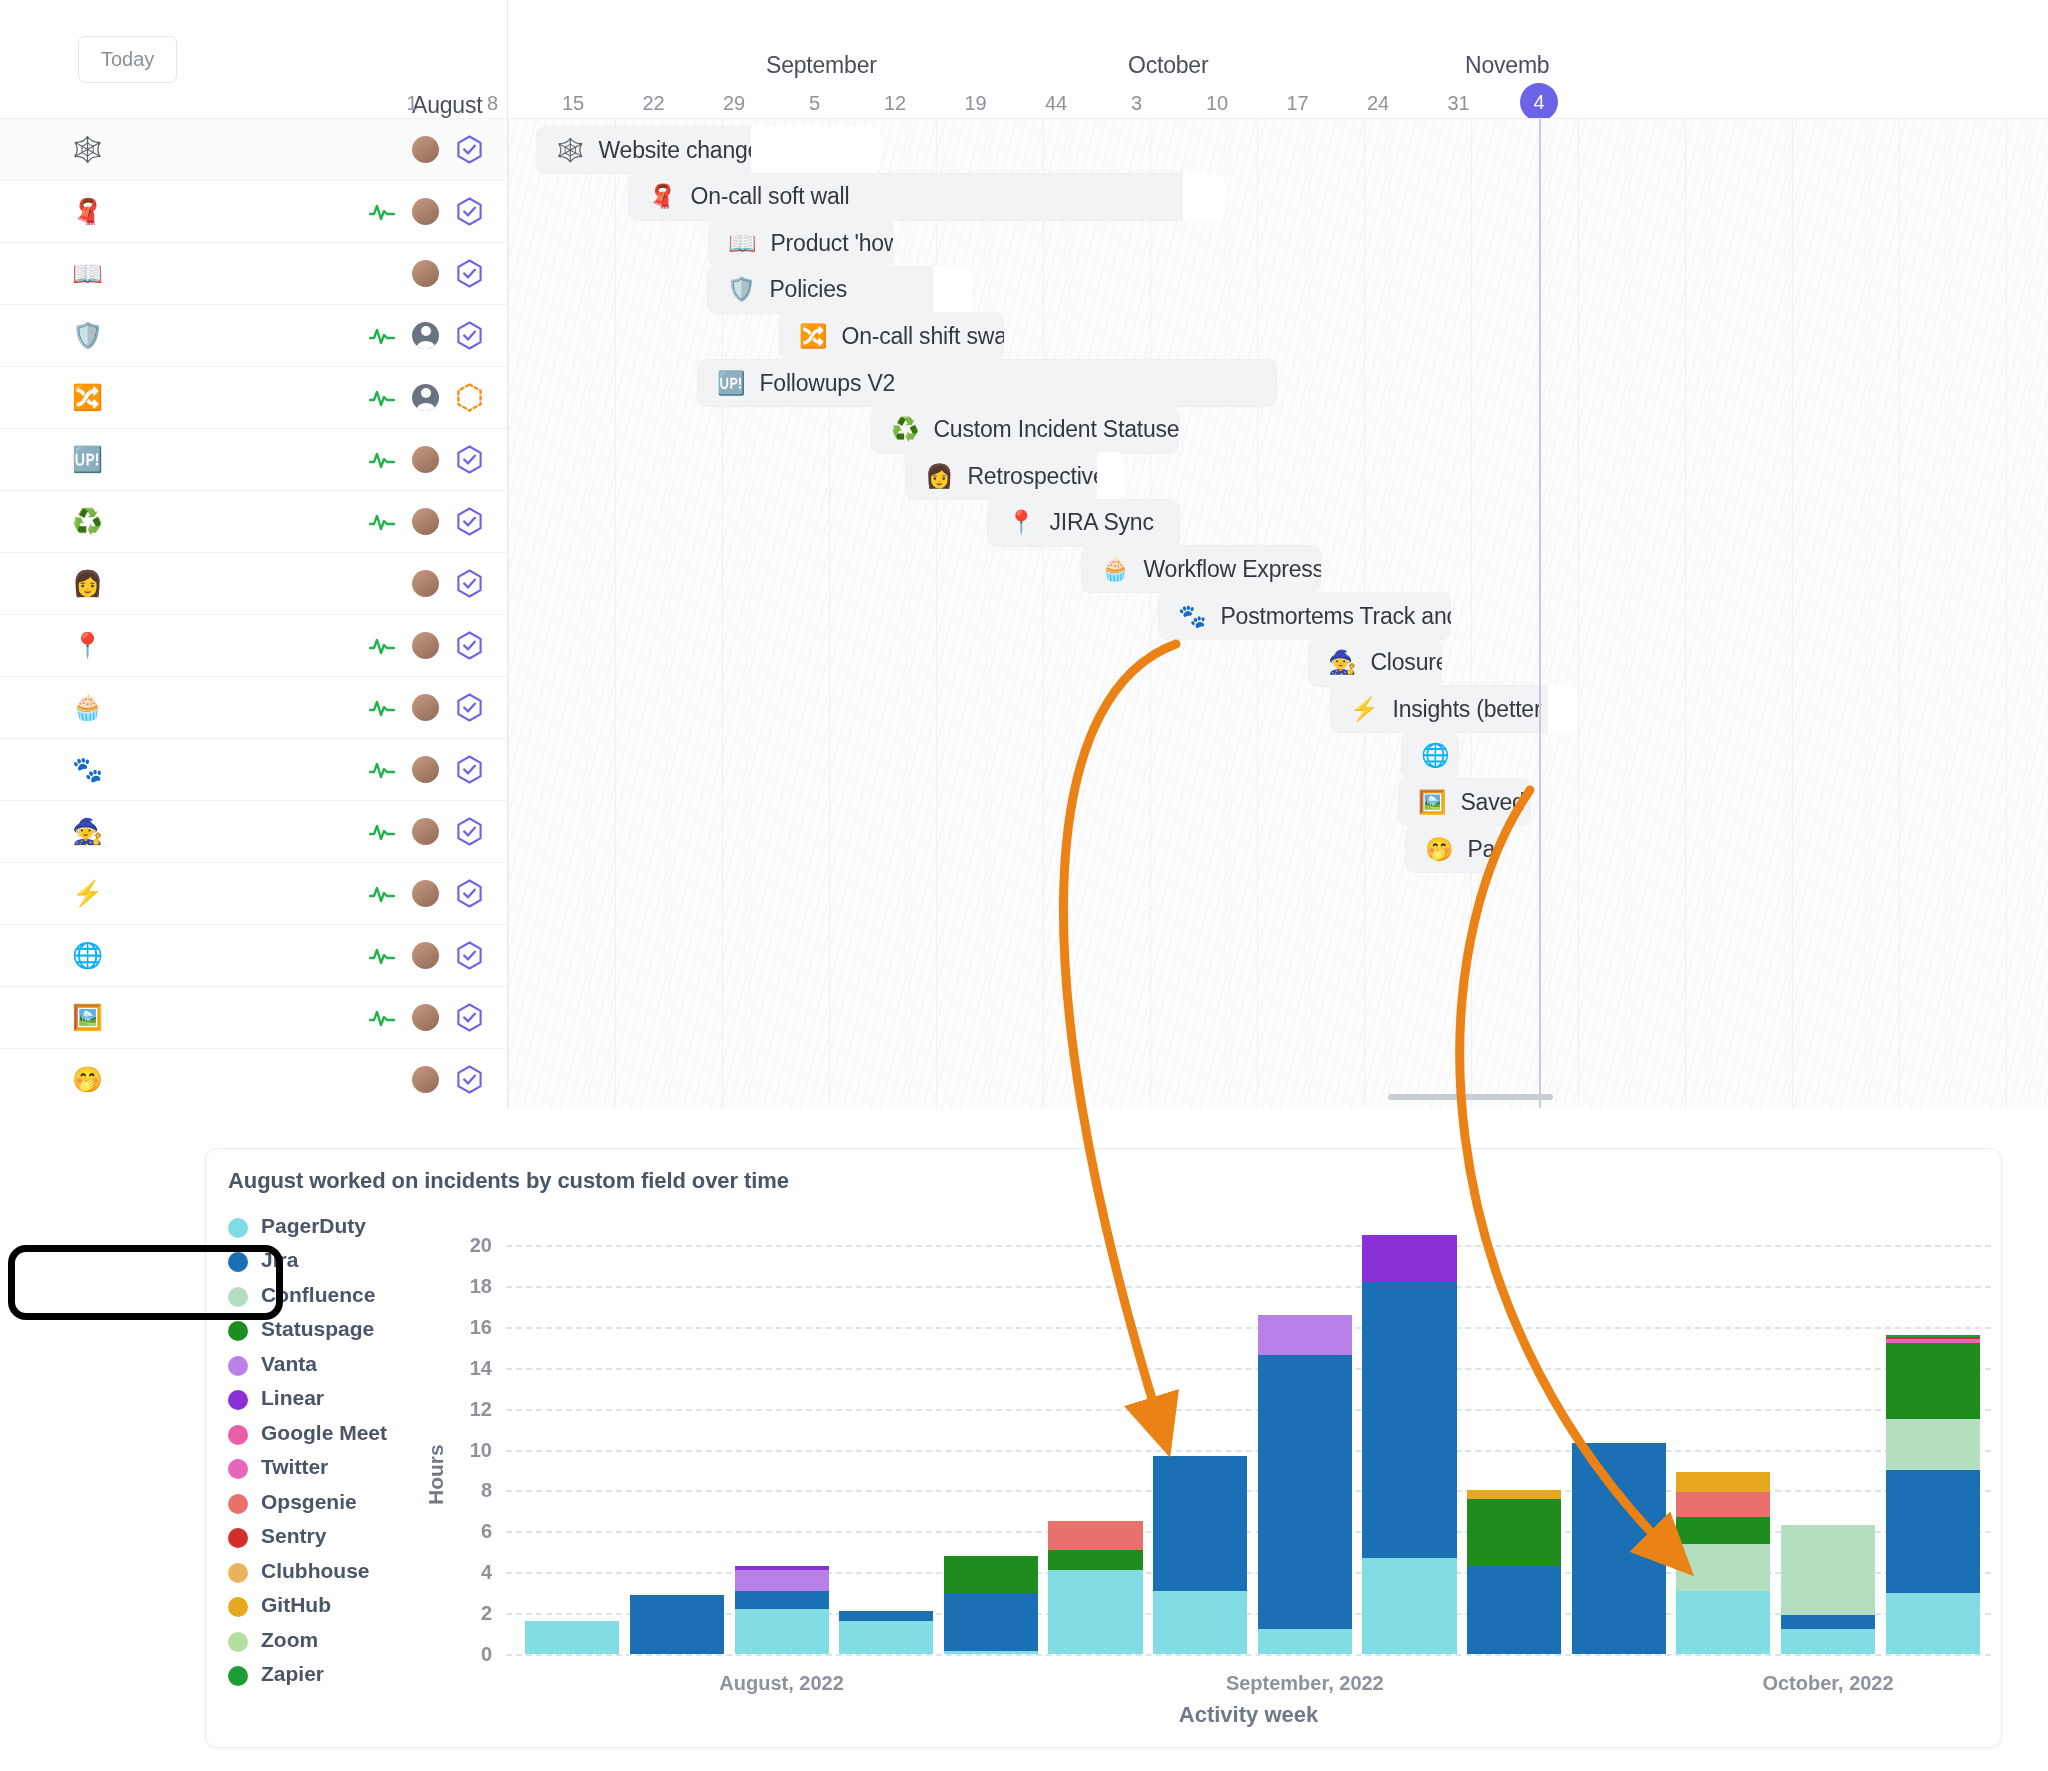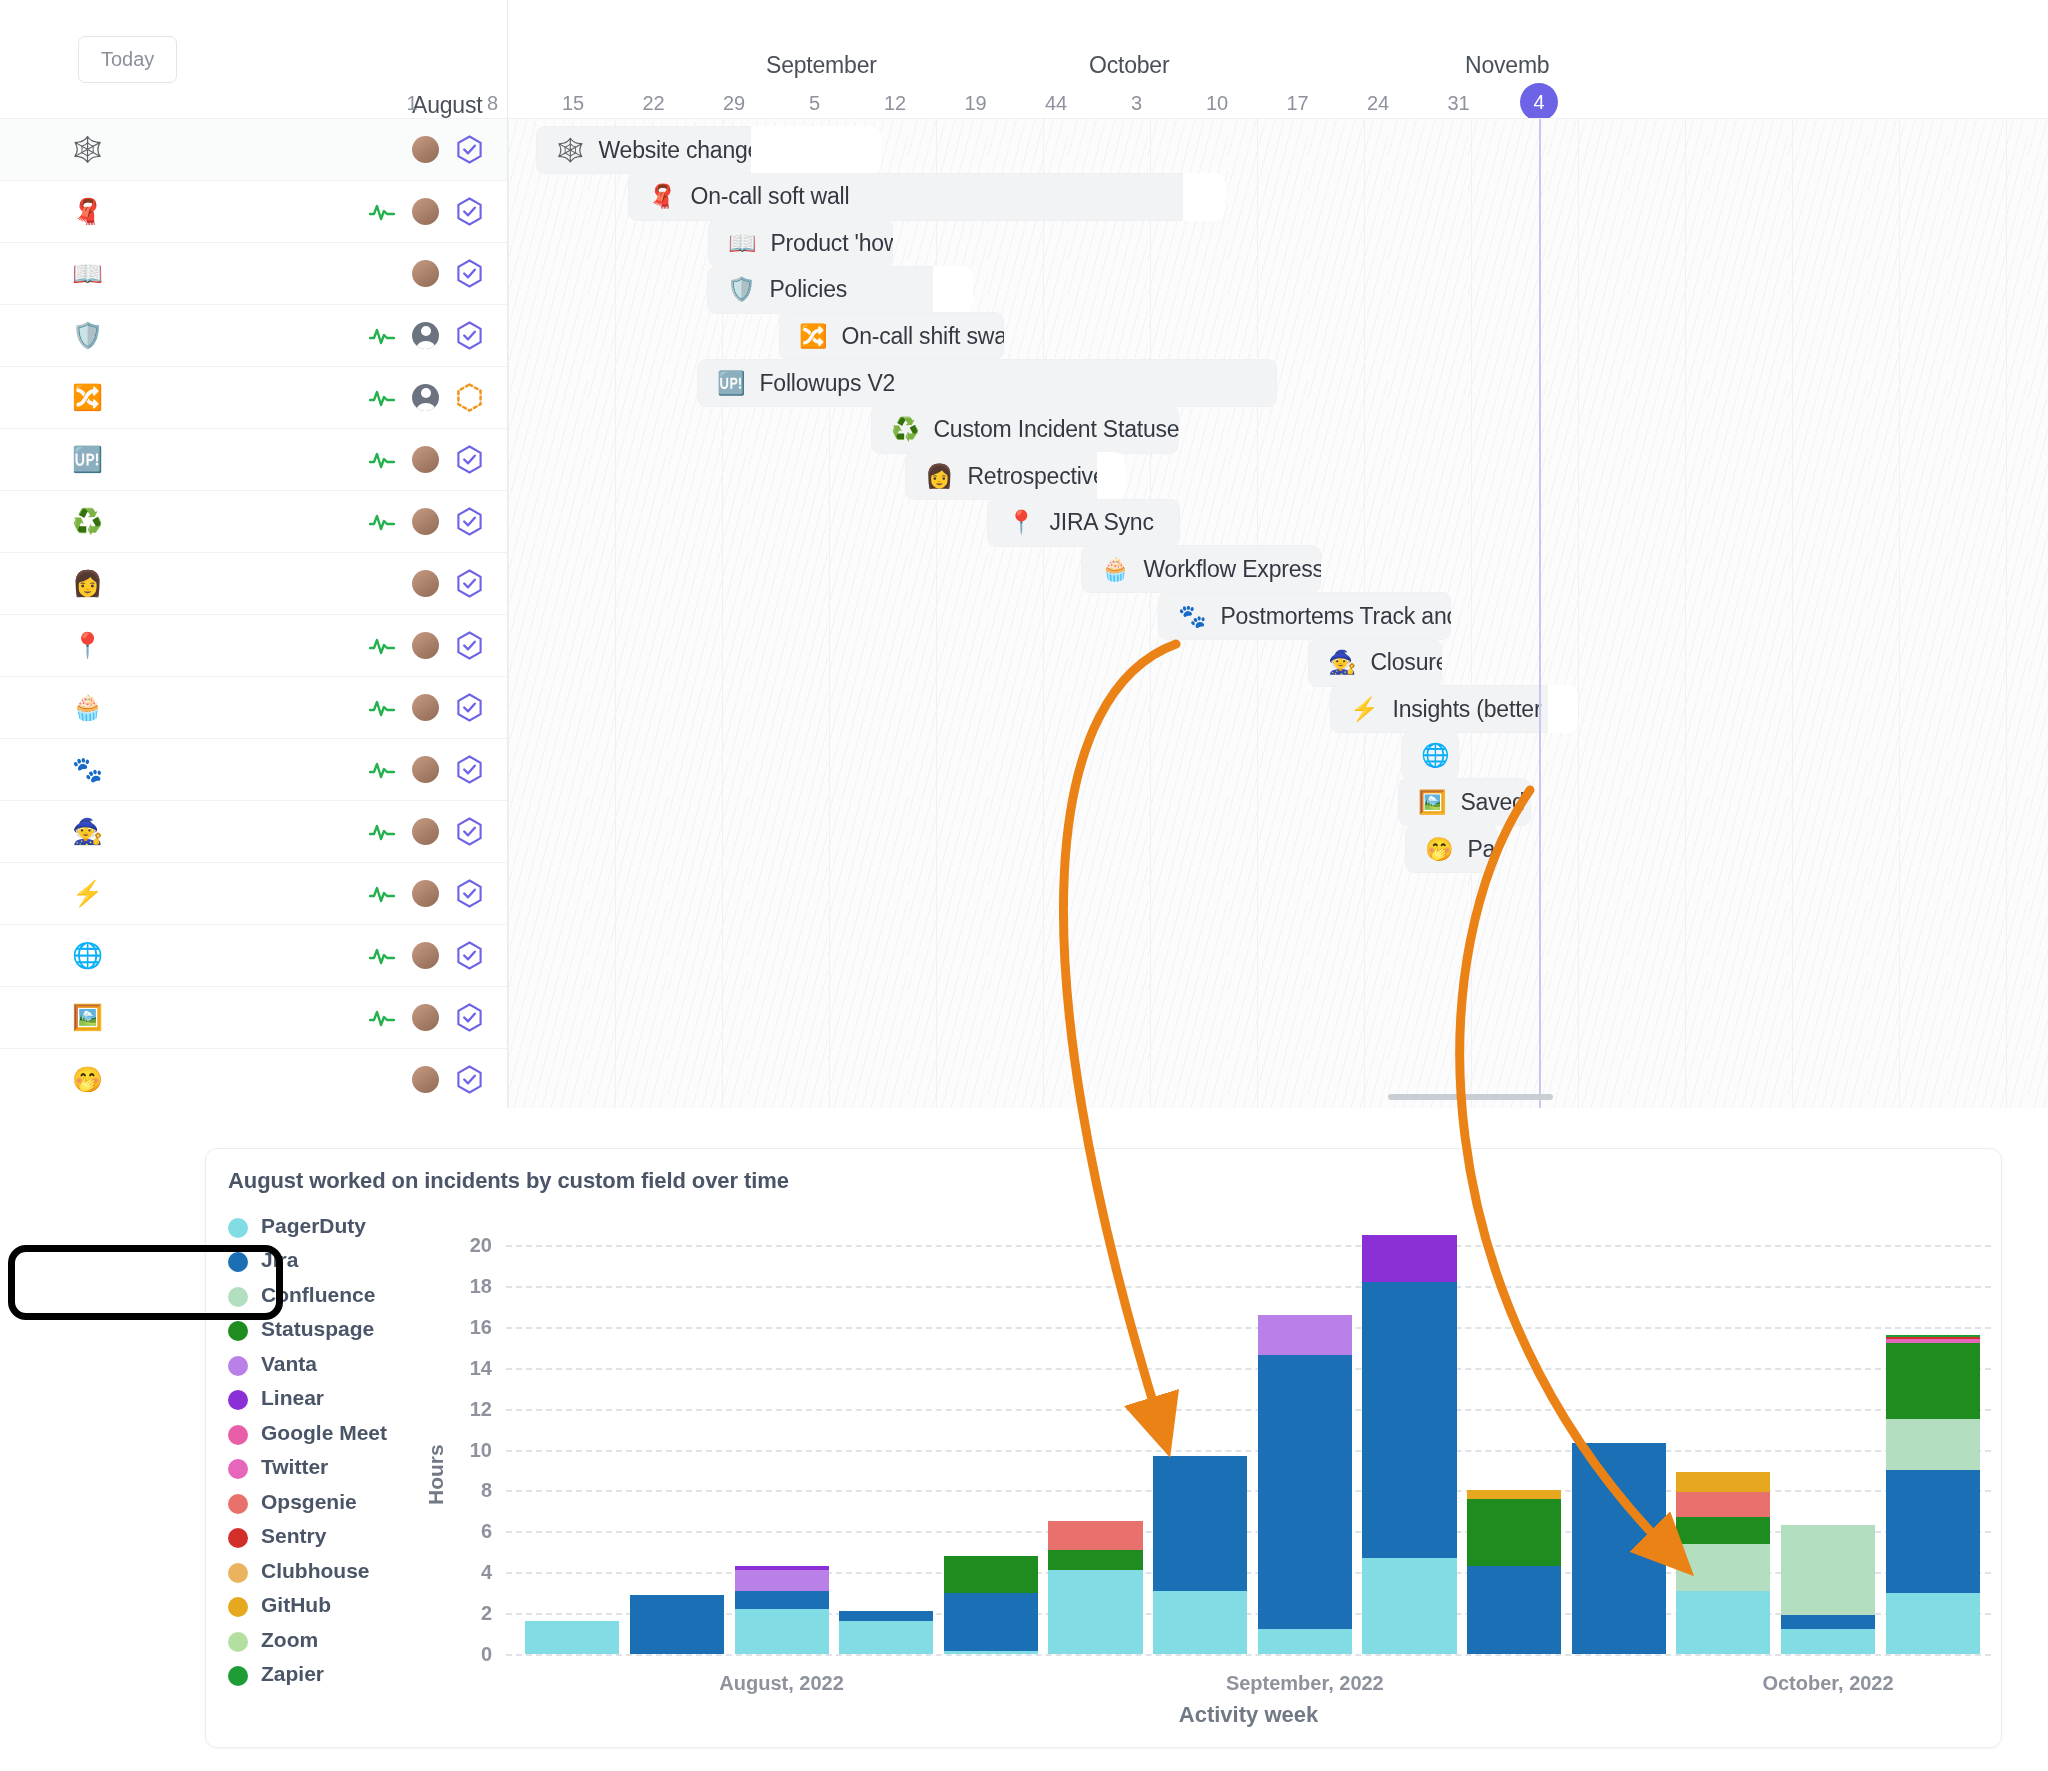--- a/index.html
+++ b/index.html
@@ -381,21 +381,21 @@
               </svg>
             </span>
           </div>
         </div>
     </div>
 
     <div id="gantt-pane">
       <div id="gantt-header">
           <div class="month-label" style="left: -96px; margin-top: 40px;">August</div>
           <div class="month-label" style="left: 258px;">September</div>
-          <div class="month-label" style="left: 581px;">October</div>
+          <div class="month-label" style="left: 620px;">October</div>
           <div class="month-label" style="left: 957px;">Novemb</div>
           <div class="day-tick" style="left: -96px;">1</div>
           <div class="day-tick" style="left: -15.5px;">8</div>
           <div class="day-tick" style="left: 65px;">15</div>
           <div class="day-tick" style="left: 145.5px;">22</div>
           <div class="day-tick" style="left: 226px;">29</div>
           <div class="day-tick" style="left: 306.5px;">5</div>
           <div class="day-tick" style="left: 387px;">12</div>
           <div class="day-tick" style="left: 467.5px;">19</div>
           <div class="day-tick" style="left: 548px;">44</div>

